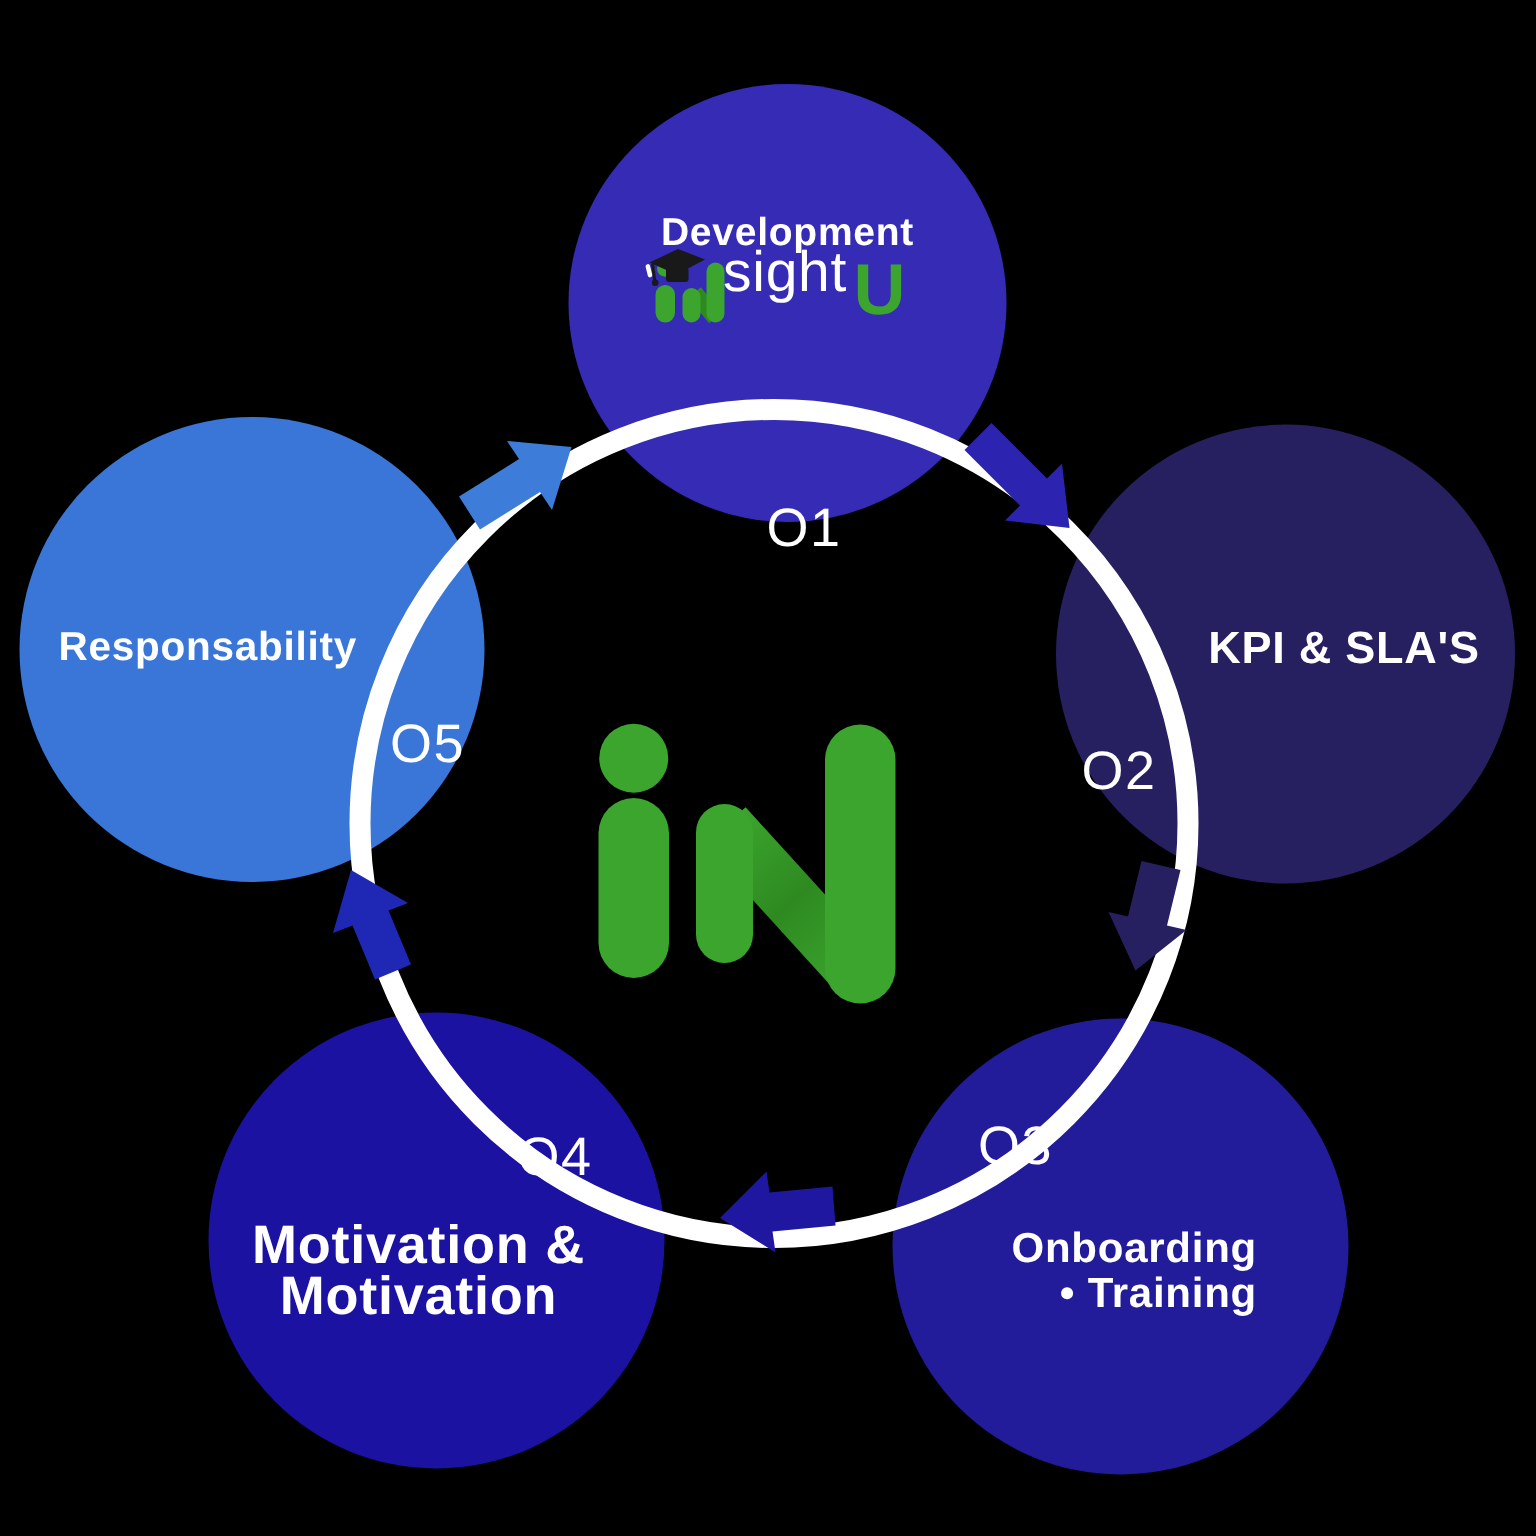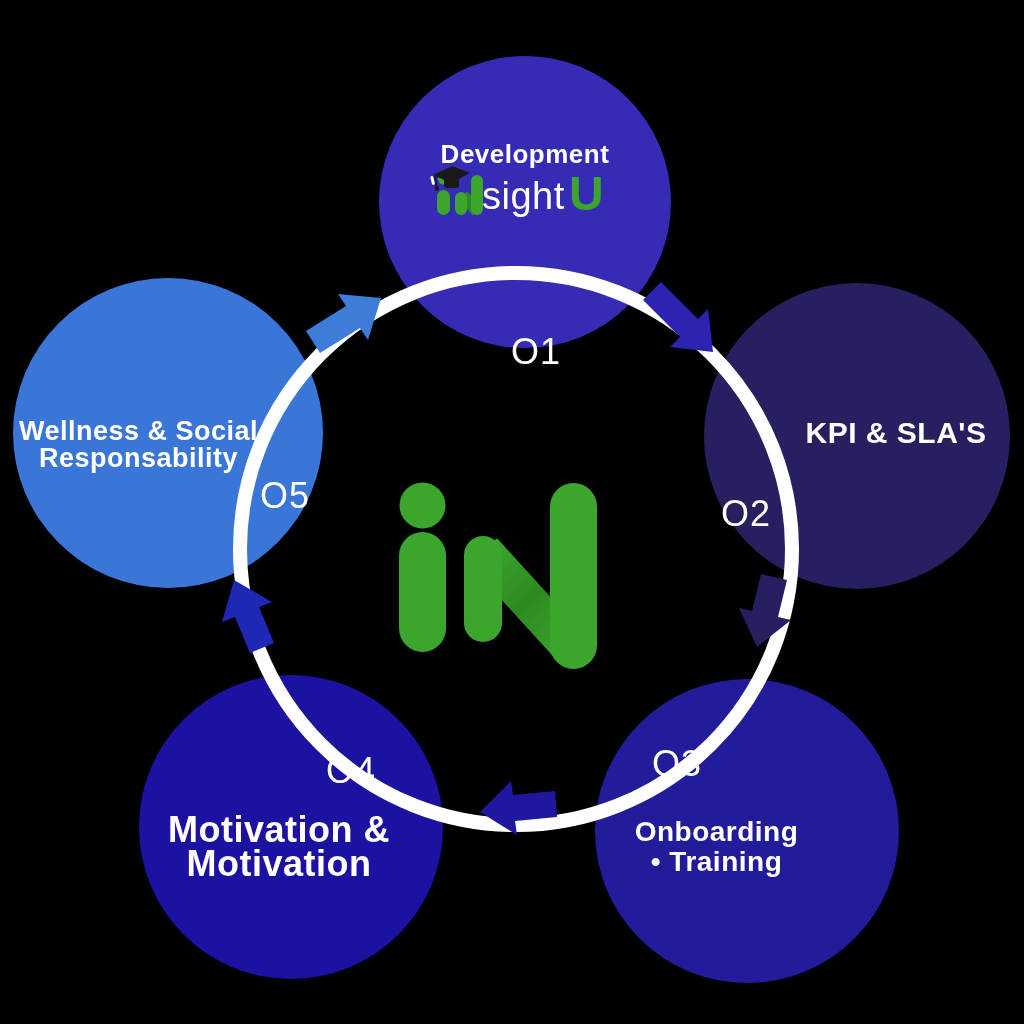--- a/index.html
+++ b/index.html
@@ -10,37 +10,37 @@
   .c-dev{left:379px;top:56px;width:292px;height:292px;}
   .c-kpi{left:704px;top:283px;width:306px;height:306px;}
   .c-onb{left:595px;top:679px;width:304px;height:304px;}
   .c-mot{left:139px;top:675px;width:304px;height:304px;}
   .c-wel{left:13px;top:278px;width:310px;height:310px;}
 
   .title{position:absolute;left:0;right:0;color:#fff;font-weight:bold;text-align:center;
          letter-spacing:.5px;box-sizing:border-box;}
   .t-dev{top:80px;font-size:26px;line-height:36px;}
   .t-kpi{top:132px;font-size:30px;line-height:36px;padding-left:78px;}
-  .t-onb{top:138px;font-size:28px;line-height:30px;padding-right:61px;}
+  .t-onb{top:138px;font-size:28px;line-height:30px;text-align:right;padding-right:61px;}
   .t-mot{top:138px;font-size:36px;line-height:34px;padding-right:24px;}
   .t-wel{top:140px;font-size:27px;line-height:27px;padding-right:59px;}
 
   svg.layer{position:absolute;left:0;top:0;z-index:2;}
 
   .num{position:absolute;z-index:3;color:#fff;font-size:36px;font-weight:400;
        letter-spacing:1px;transform:translate(-50%,-50%);margin-top:40px;}
   .n1{left:536px;top:312px;}
   .n2{left:746px;top:474px;}
   .n3{left:677px;top:724px;}
-  .n4{left:351px;top:731px;}
+  .n4{left:370px;top:731px;}
   .n5{left:285px;top:456px;}
 
   
   .brand-iN{position:absolute;left:51px;top:104px;width:66px;height:60px;}
-  .brand-sight{position:absolute;left:103px;top:120px;font-size:38px;line-height:40px;
+  .brand-sight{position:absolute;left:103px;top:106px;font-size:38px;line-height:40px;
                font-weight:400;color:#fff;letter-spacing:.5px;}
   .brand-U{position:absolute;left:190px;top:114px;font-size:48px;line-height:48px;
            font-weight:bold;}
 </style>
 </head>
 <body>
 
 <div id="stage" style="background-color: rgb(0, 0, 0);">
 
   <div class="circle c-dev" style="background-color: rgb(53, 43, 181);">
@@ -77,21 +77,20 @@
 
   <div class="circle c-mot" style="background-color: rgb(28, 18, 162);">
     <div class="title t-mot">
       <div>Motivation &amp;</div>
       <div>Motivation</div>
     </div>
   </div>
 
   <div class="circle c-wel" style="background-color: rgb(58, 118, 216);">
     <div class="title t-wel">
-      <div>Wellness &amp; Social</div>
       <div>Responsability</div>
     </div>
   </div>
 
   <svg class="layer" width="1024" height="1024" viewBox="0 0 1024 1024">
     <defs>
       <linearGradient id="diagGrad" gradientUnits="userSpaceOnUse" x1="483" y1="550" x2="574" y2="651">
         <stop offset="0" stop-color="#3ba52e"></stop>
         <stop offset="0.5" stop-color="#2e8a20"></stop>
         <stop offset="1" stop-color="#3ba52e"></stop>

